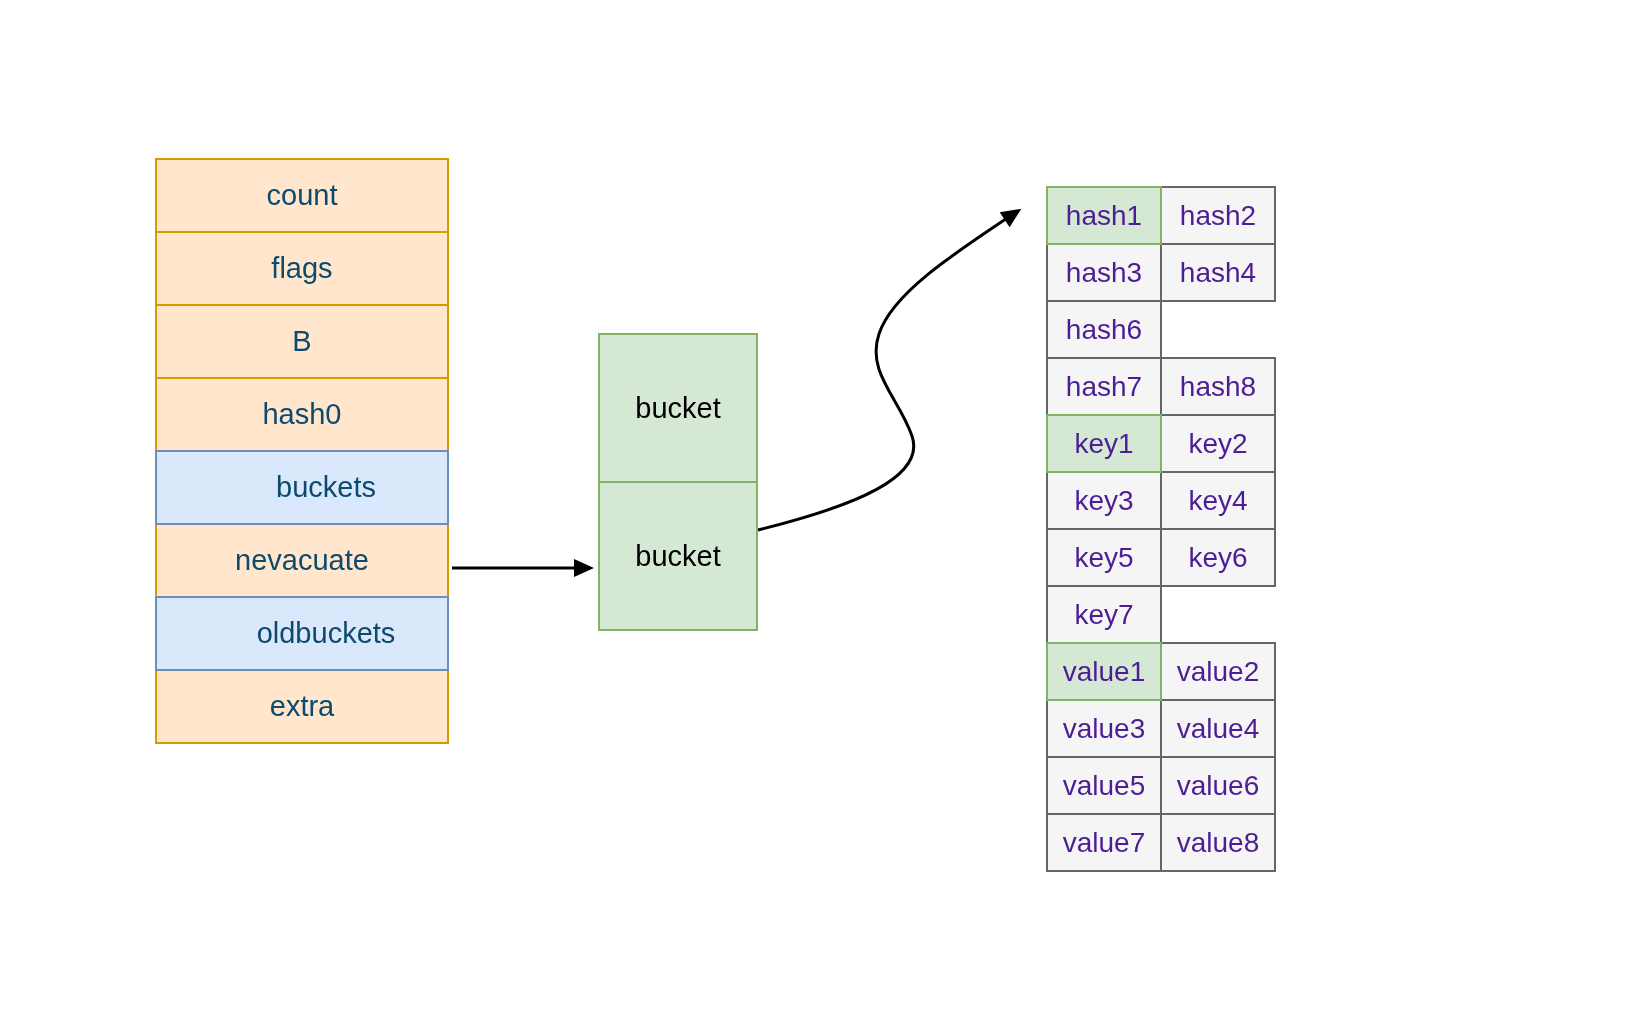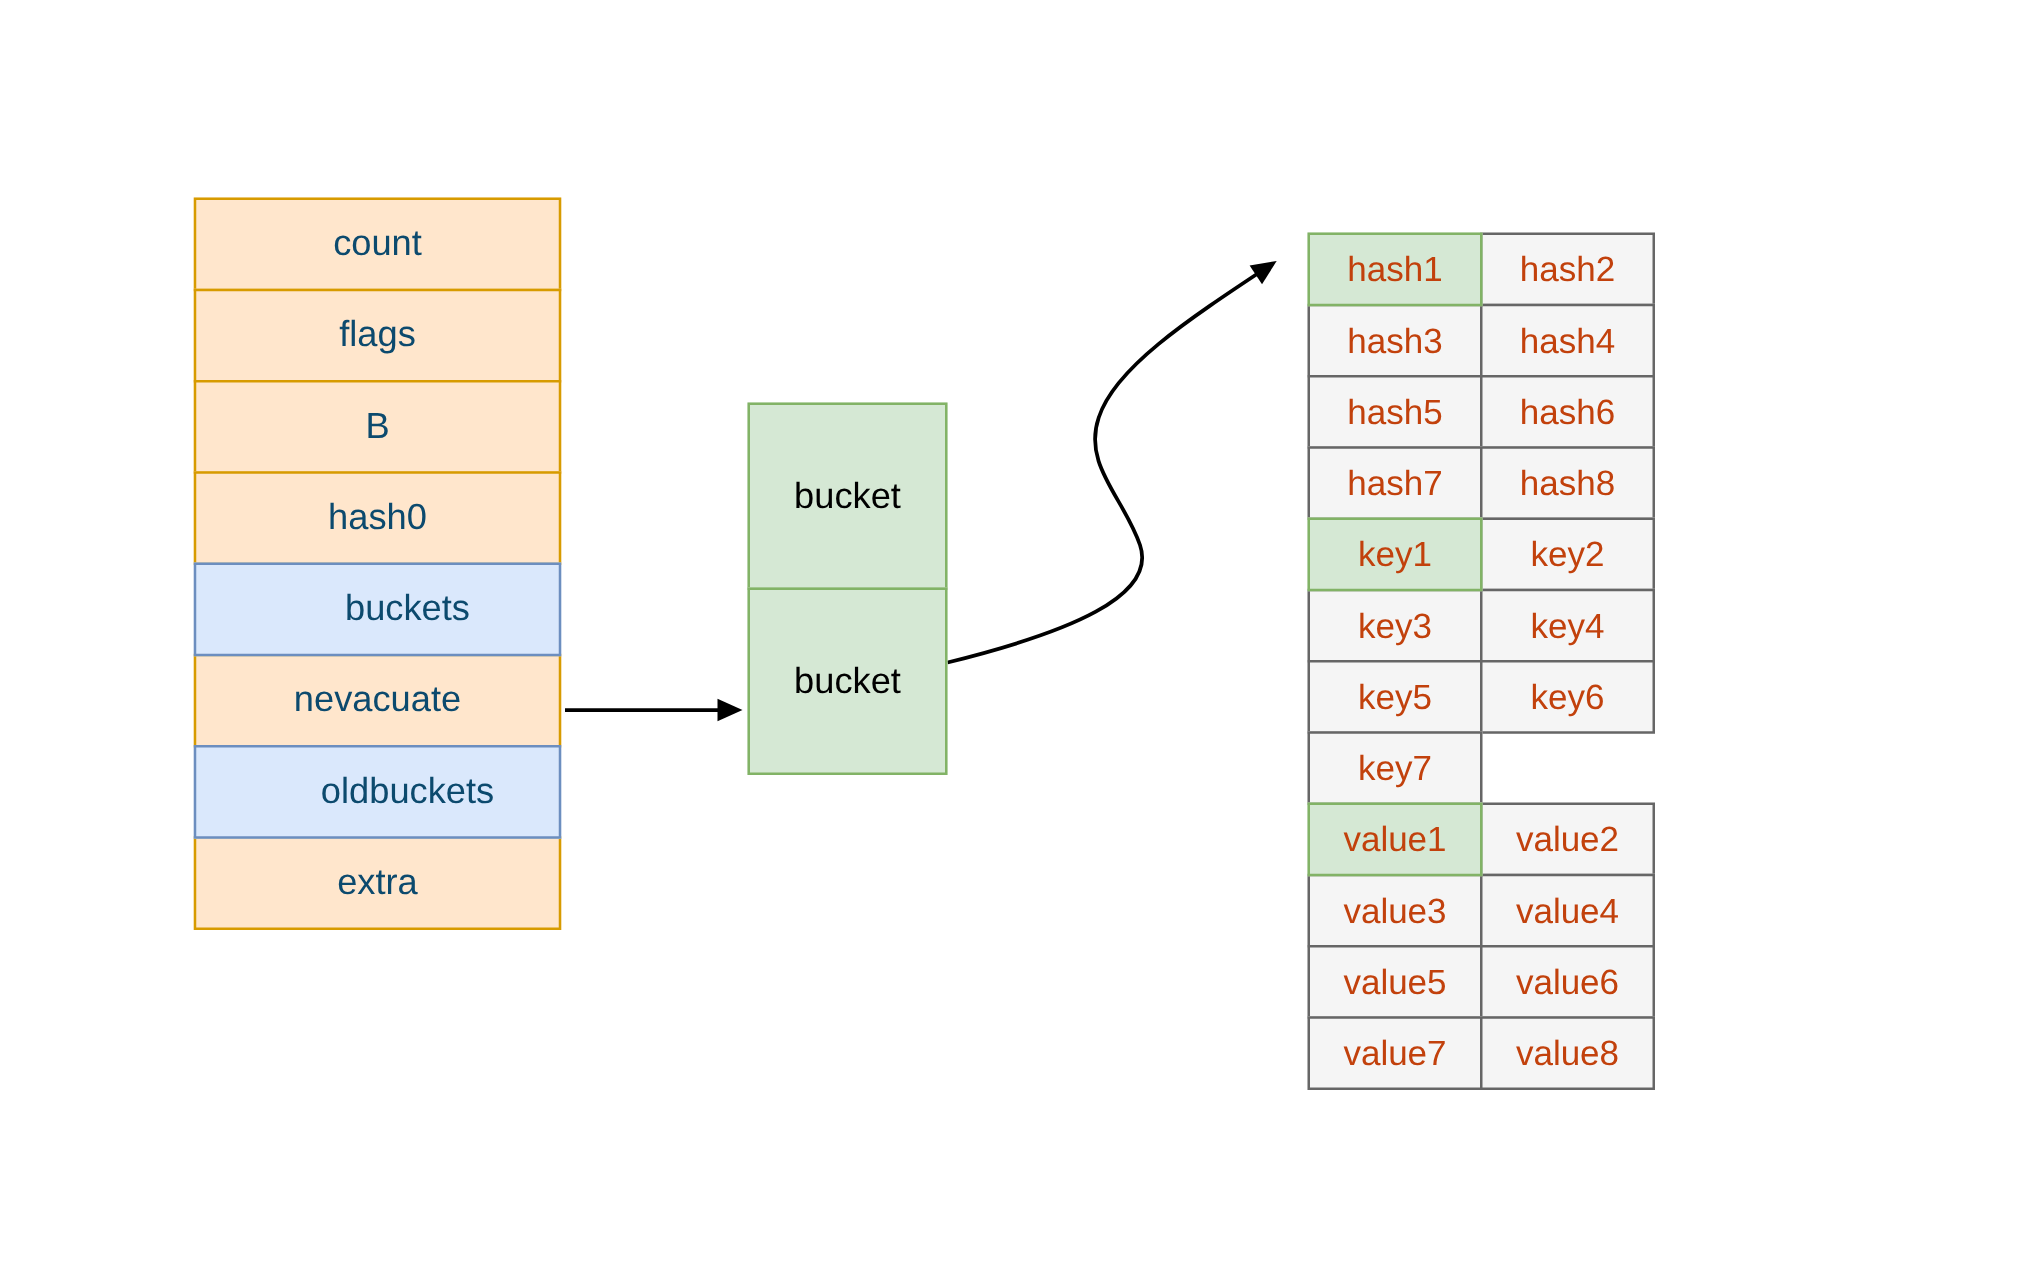--- a/index.html
+++ b/index.html
@@ -48,21 +48,21 @@
     background: var(--blue-fill, #dae8fc);
     position: relative;
     z-index: 1;
     padding-left: 48px;
   }
 
   
   .bucket-box {
     position: absolute;
     left: 598px;
-    top: 322px;
+    top: 333px;
     width: 160px;
   }
   .bucket-cell {
     box-sizing: border-box;
     height: 150px;
     margin-bottom: -2px;
     border: 2px solid var(--green-border, #82b366);
     background: var(--green-fill, #d5e8d4);
     display: flex;
     align-items: center;
@@ -75,31 +75,31 @@
   .slots {
     position: absolute;
     left: 1046px;
     top: 186px;
   }
   .slot-row {
     display: flex;
   }
   .slot-cell {
     box-sizing: border-box;
-    width: 140px;
+    width: 116px;
     height: 59px;
     margin-right: -2px;
     margin-bottom: -2px;
     border: 2px solid var(--gray-border, #666666);
     background: var(--gray-fill, #f5f5f5);
     display: flex;
     align-items: center;
     justify-content: center;
     font-size: 28px;
-    color: #c2410c;
+    color: #4c1d95;
   }
   .slot-cell.highlight {
     border-color: var(--green-border, #82b366);
     background: var(--green-fill, #d5e8d4);
     position: relative;
     z-index: 1;
   }
 </style>
 </head>
 <body>
@@ -151,21 +151,20 @@
   <div class="slots">
     <div class="slot-row">
       <div class="slot-cell highlight">hash1</div>
       <div class="slot-cell">hash2</div>
     </div>
     <div class="slot-row">
       <div class="slot-cell">hash3</div>
       <div class="slot-cell">hash4</div>
     </div>
     <div class="slot-row">
-      <div class="slot-cell">hash5</div>
       <div class="slot-cell">hash6</div>
     </div>
     <div class="slot-row">
       <div class="slot-cell">hash7</div>
       <div class="slot-cell">hash8</div>
     </div>
     <div class="slot-row">
       <div class="slot-cell highlight">key1</div>
       <div class="slot-cell">key2</div>
     </div>

